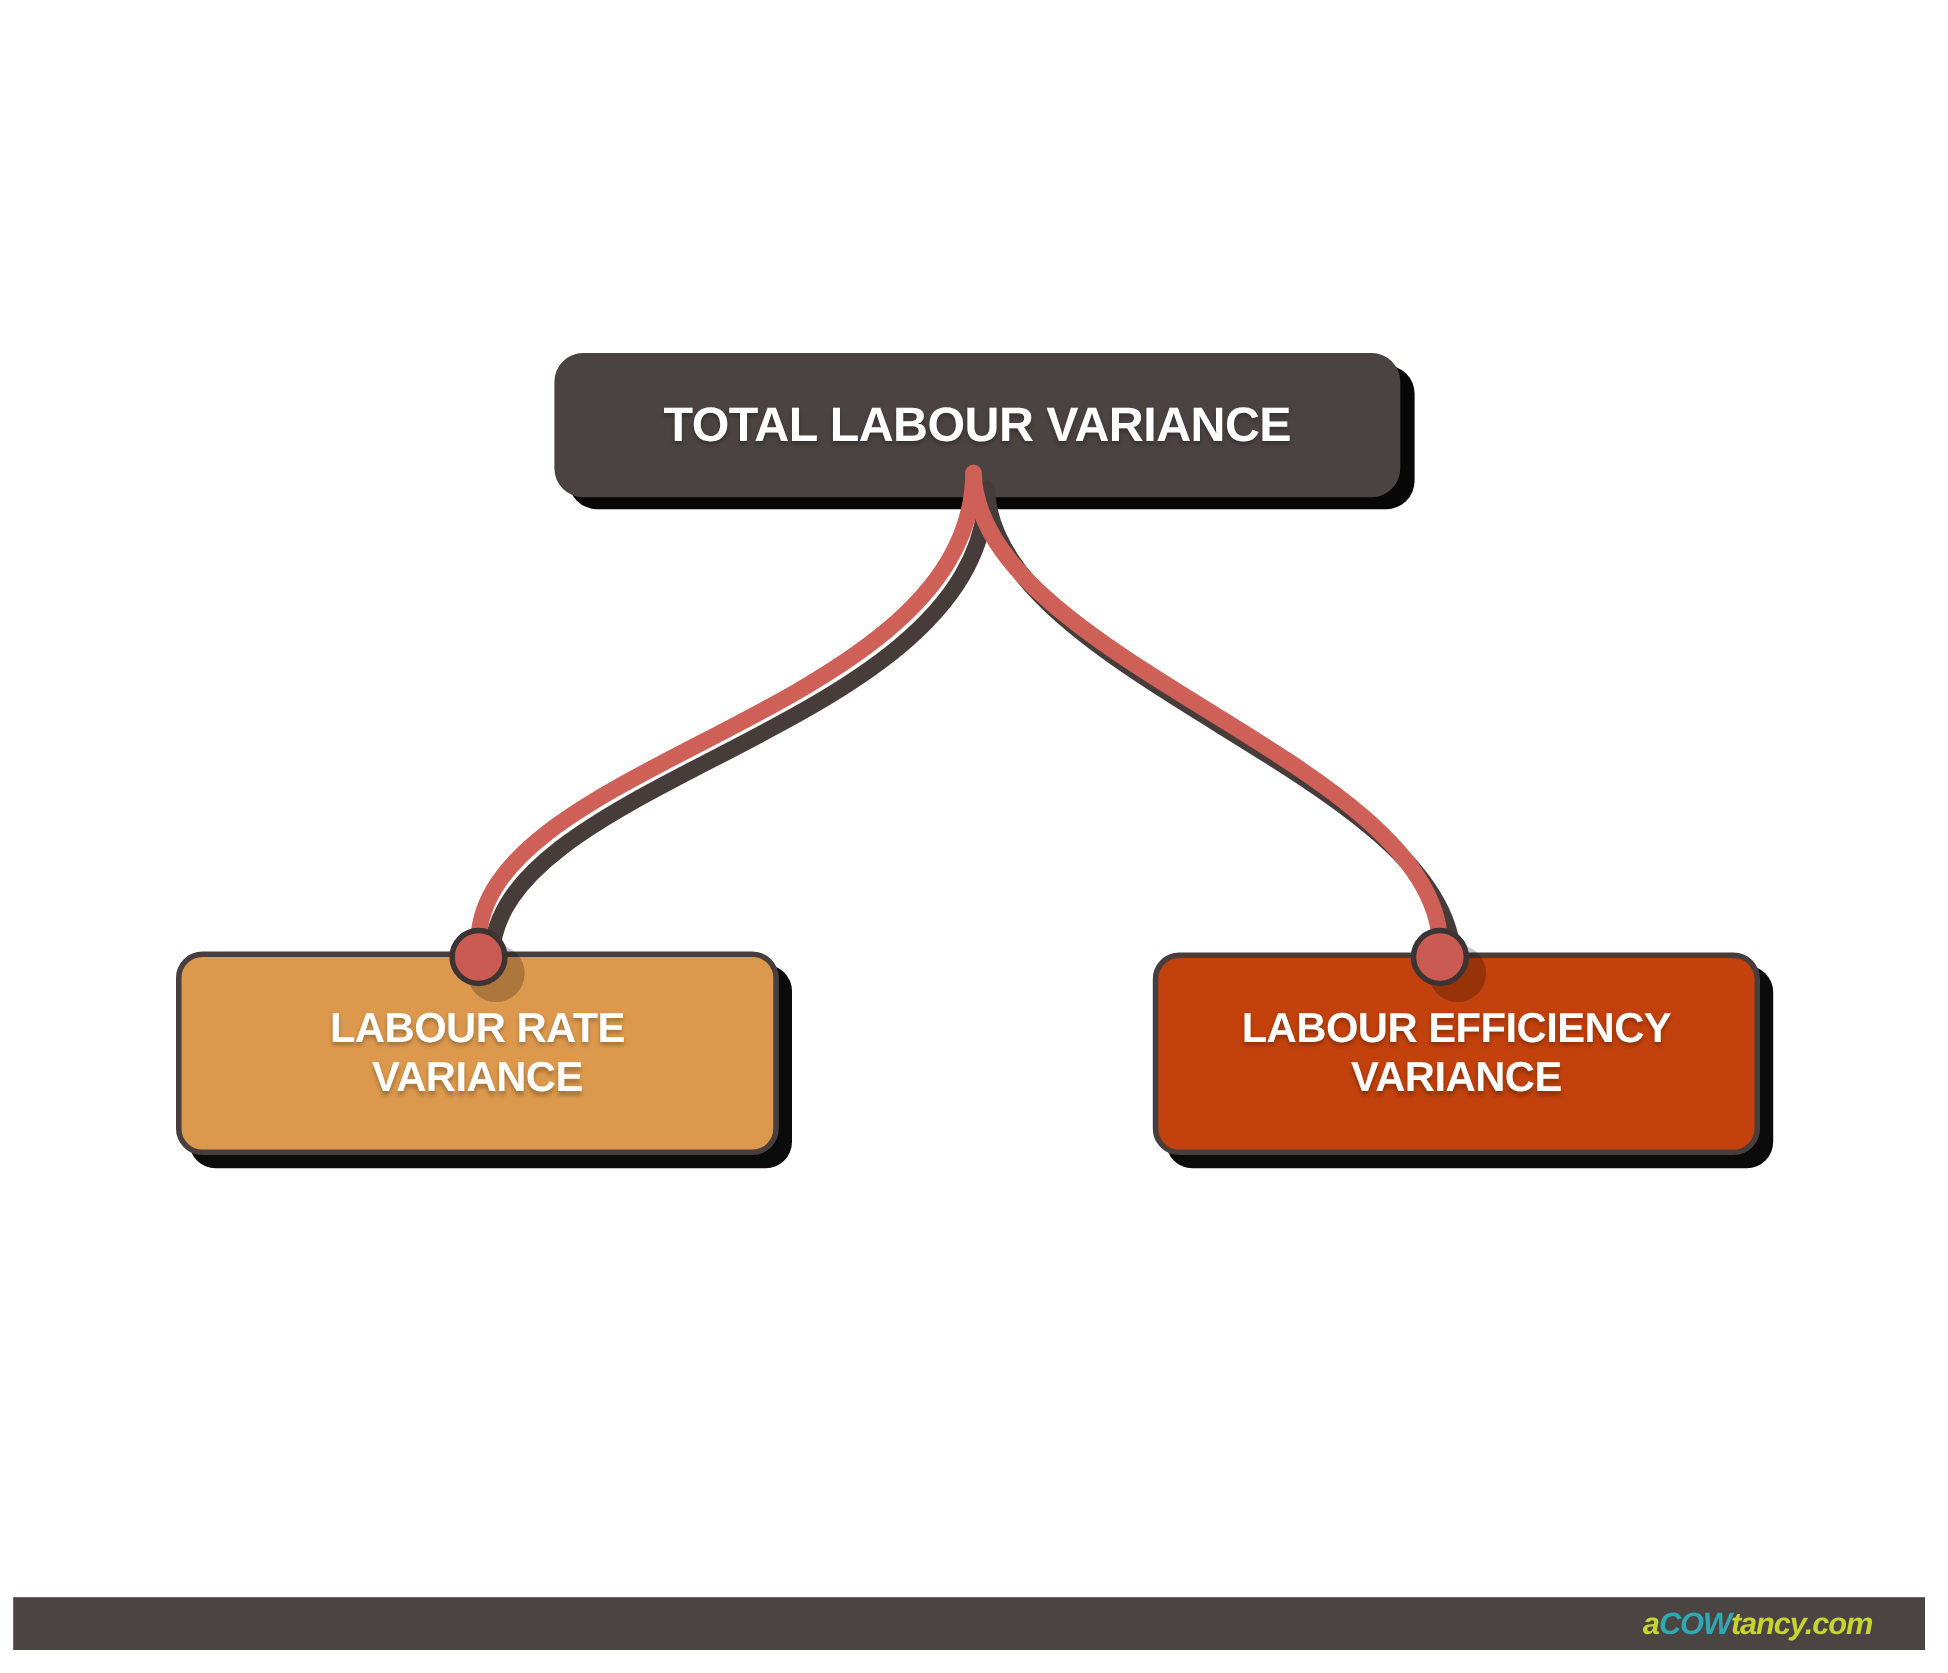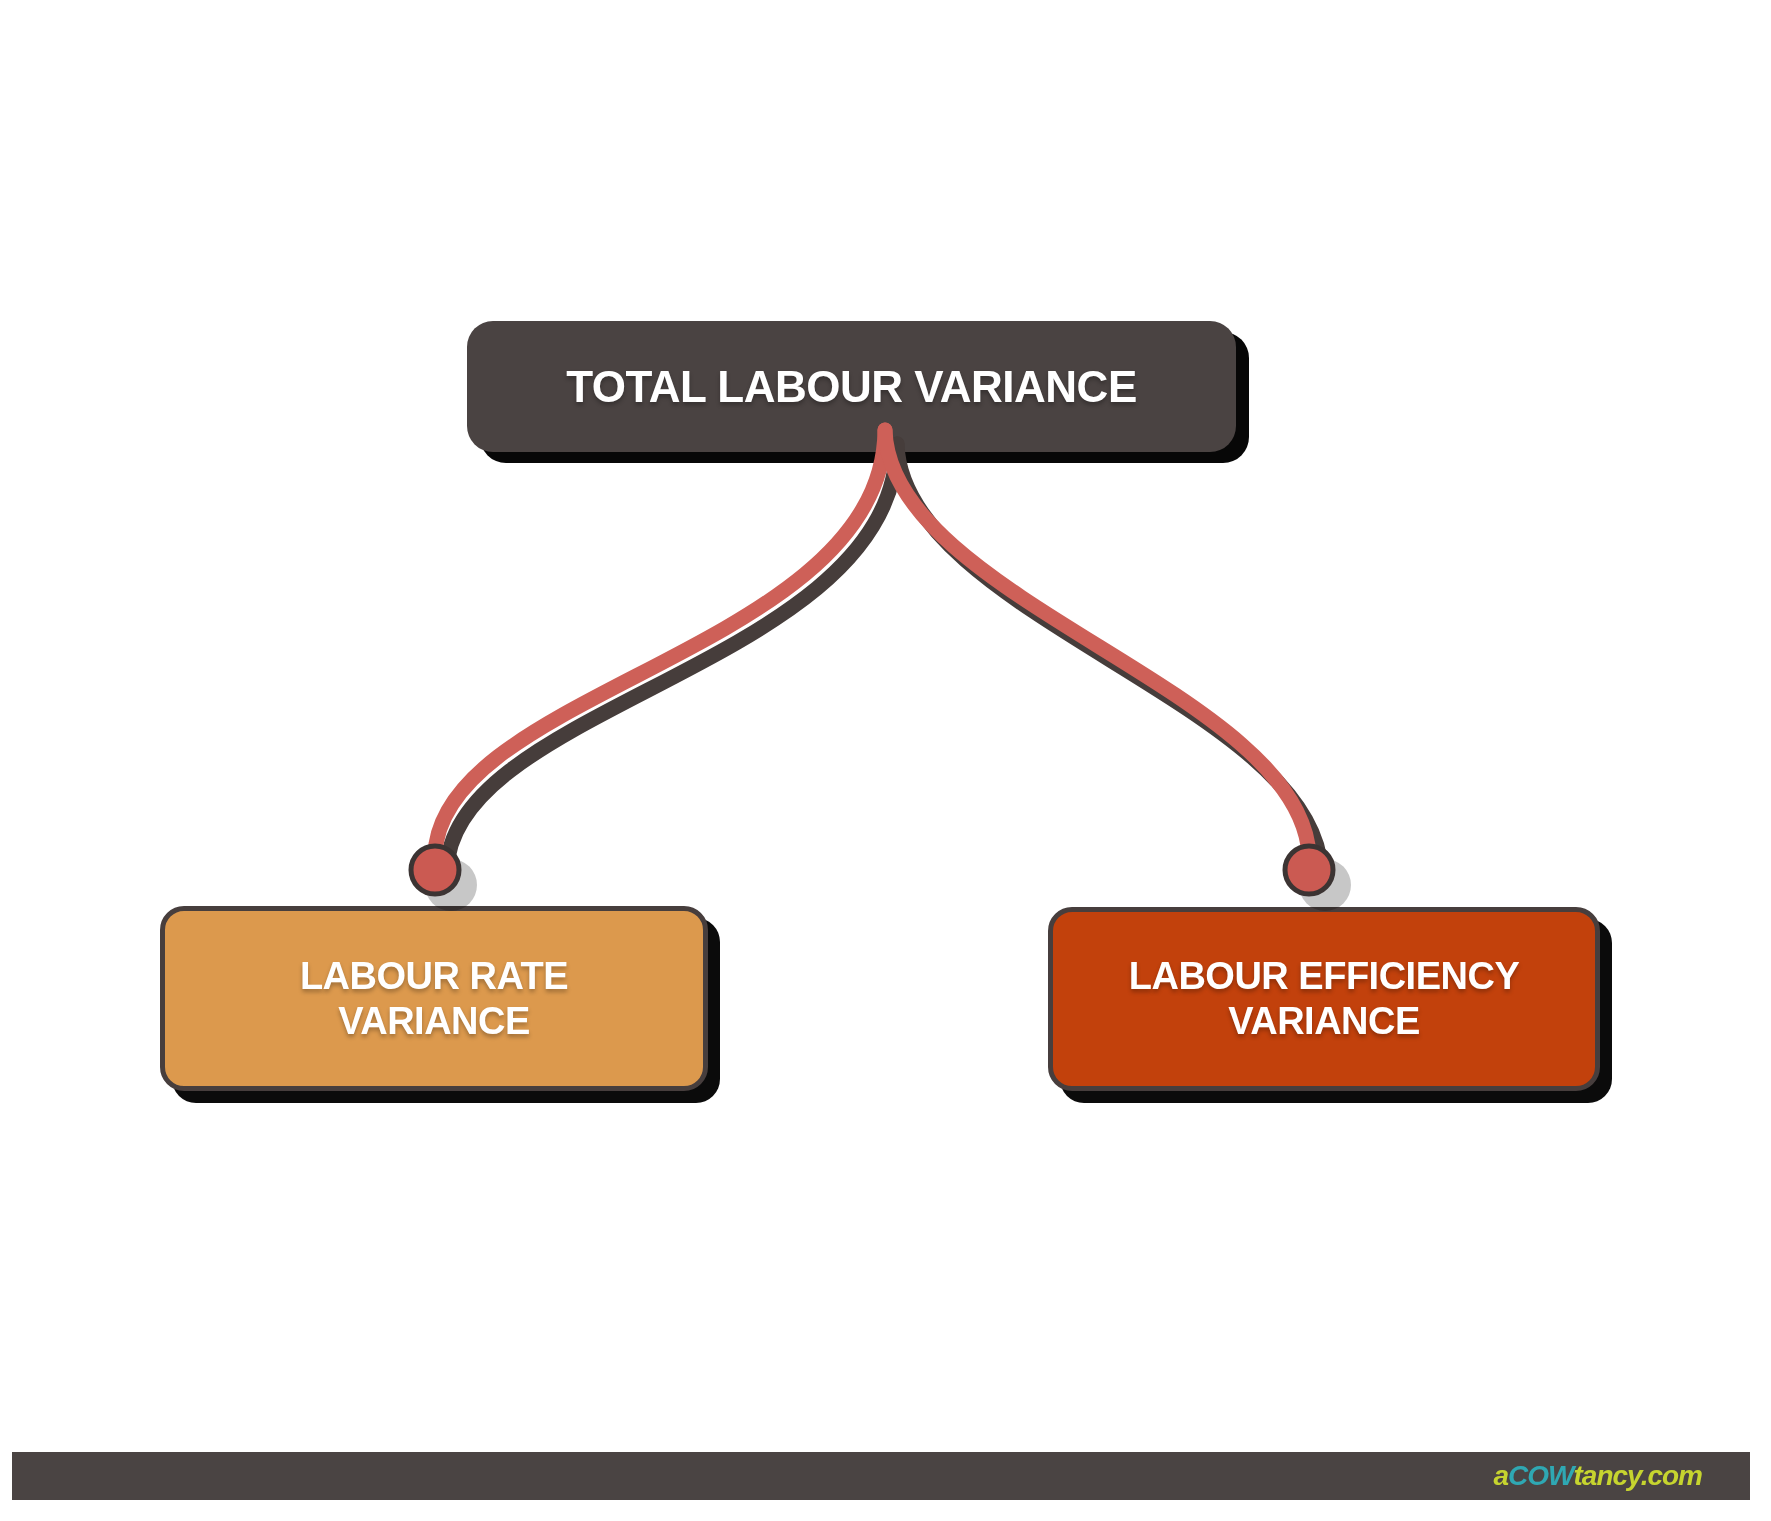--- a/index.html
+++ b/index.html
@@ -16,34 +16,33 @@
     text-align:center;
     color:#ffffff;
     font-weight:bold;
     box-sizing:border-box;
   }
   .node .label{
     letter-spacing:-0.5px;
     text-shadow:0 3px 4px rgba(0,0,0,0.28);
   }
   .root-node{
-    left:467px;top:321px;width:769px;height:131px;
+    left:504px;top:321px;width:769px;height:131px;
     background:#4a4342;
     border-radius:26px;
     box-shadow:13px 11px 0 #070707;
     font-size:44px;
   }
   .child-node{
     top:865px;height:185px;
     border:5px solid #473e3d;
     border-radius:24px;
     box-shadow:12px 12px 0 #0b0b0b;
     font-size:38px;
     line-height:1.18;
-    margin-top:41px;
   }
   .rate-node{left:160px;width:548px;background:#dc994d;}
   .efficiency-node{left:1048px;top:866px;width:552px;height:184px;background:#c2410c;}
   .connector-layer{
     position:absolute;left:0;top:0;width:1771px;height:1521px;
     pointer-events:none;
   }
   .footer-bar{
     position:absolute;
     left:12px;top:1452px;width:1738px;height:48px;

